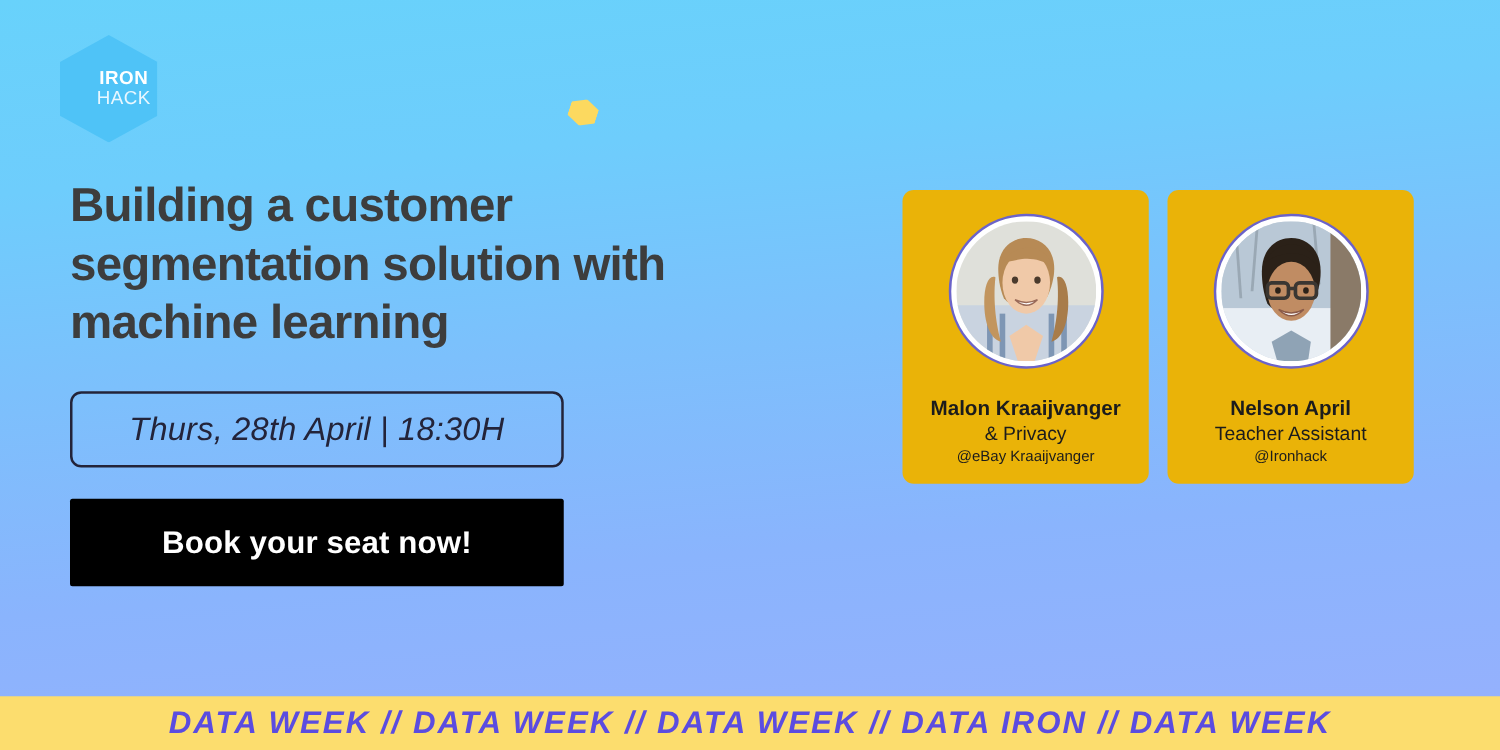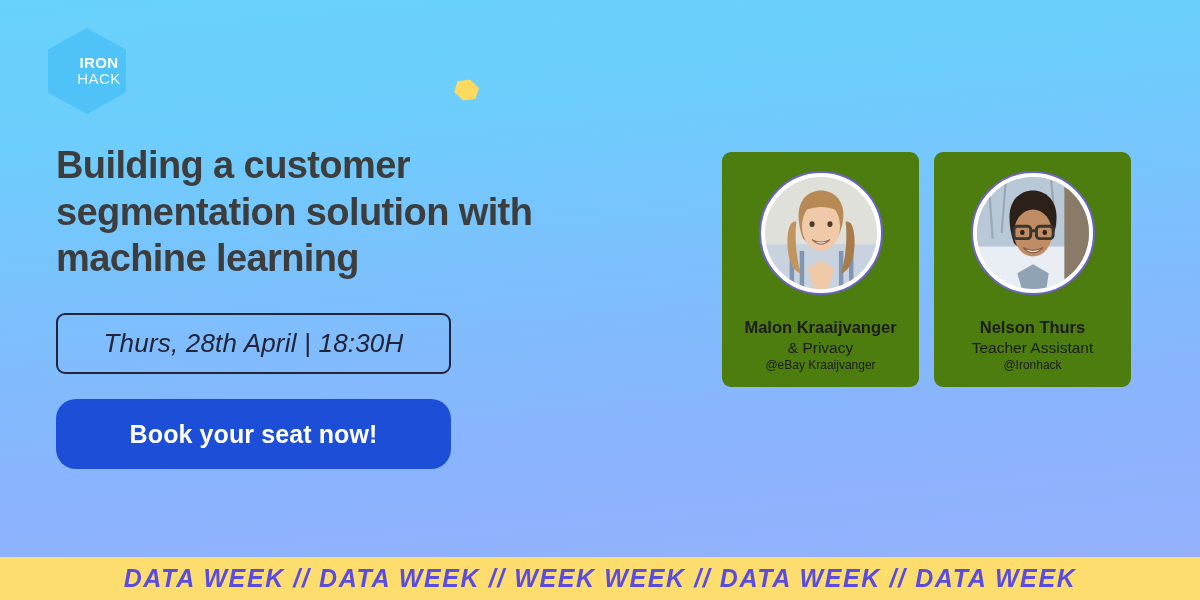--- a/index.html
+++ b/index.html
@@ -51,36 +51,36 @@
     display:flex; align-items:center; justify-content:center;
     color:#23243a;
     font-size:26px;
     letter-spacing:.2px;
     font-style:italic;
   }
 
   .cta-button {
     margin-top:25px;
     width:395px; height:70px;
-    background:#1d4ed8;
-    border-radius:20px;
+    background:#000000;
+    border-radius:2px;
     border:none;
     display:flex; align-items:center; justify-content:center;
     color:#ffffff;
     font-size:25px;
     font-weight:bold;
     letter-spacing:.1px;
     cursor:pointer;
   }
 
   
   .cards { position:absolute; left:722px; top:152px; display:flex; gap:15px; }
   .card {
     width:197px;
-    background:#4d7c0f;
+    background:#eab308;
     border-radius:9px;
     padding:19px 10px 14px;
     display:flex; flex-direction:column; align-items:center;
   }
   .card.short { align-self:flex-start; }
 
   .avatar-ring {
     width:124px; height:124px;
     border-radius:50%;
     border:2px solid #6b63c9;
@@ -197,22 +197,22 @@
             <rect x="53" y="44" width="15" height="11" rx="3"></rect>
             <line x1="48" y1="48" x2="53" y2="48"></line>
           </g>
           <ellipse cx="40.5" cy="49.5" rx="2" ry="2.3" fill="#2b2118"></ellipse>
           <ellipse cx="60.5" cy="49.5" rx="2" ry="2.3" fill="#2b2118"></ellipse>
           <path d="M41 63q9 9 18 0 -9 5-18 0z" fill="#ffffff" stroke="#8a5a48" stroke-width="1"></path>
           <path d="M50 78 L36 86 L40 100 L62 100 L64 86 Z" fill="#8fa3b5"></path>
         </svg>
       </div>
     </div>
-    <div class="card-name">Nelson Thurs</div>
+    <div class="card-name">Nelson April</div>
     <div class="card-role">Teacher Assistant</div>
     <div class="card-org">@Ironhack</div>
   </div>
 
 </div>
 
 <div class="ticker">
-  <span class="ticker-text">DATA  WEEK  //  DATA  WEEK  //  WEEK  WEEK  //  DATA  WEEK  //  DATA  WEEK</span>
+  <span class="ticker-text">DATA  WEEK  //  DATA  WEEK  //  DATA  WEEK  //  DATA  IRON  //  DATA  WEEK</span>
 </div>
 
 </body></html>

